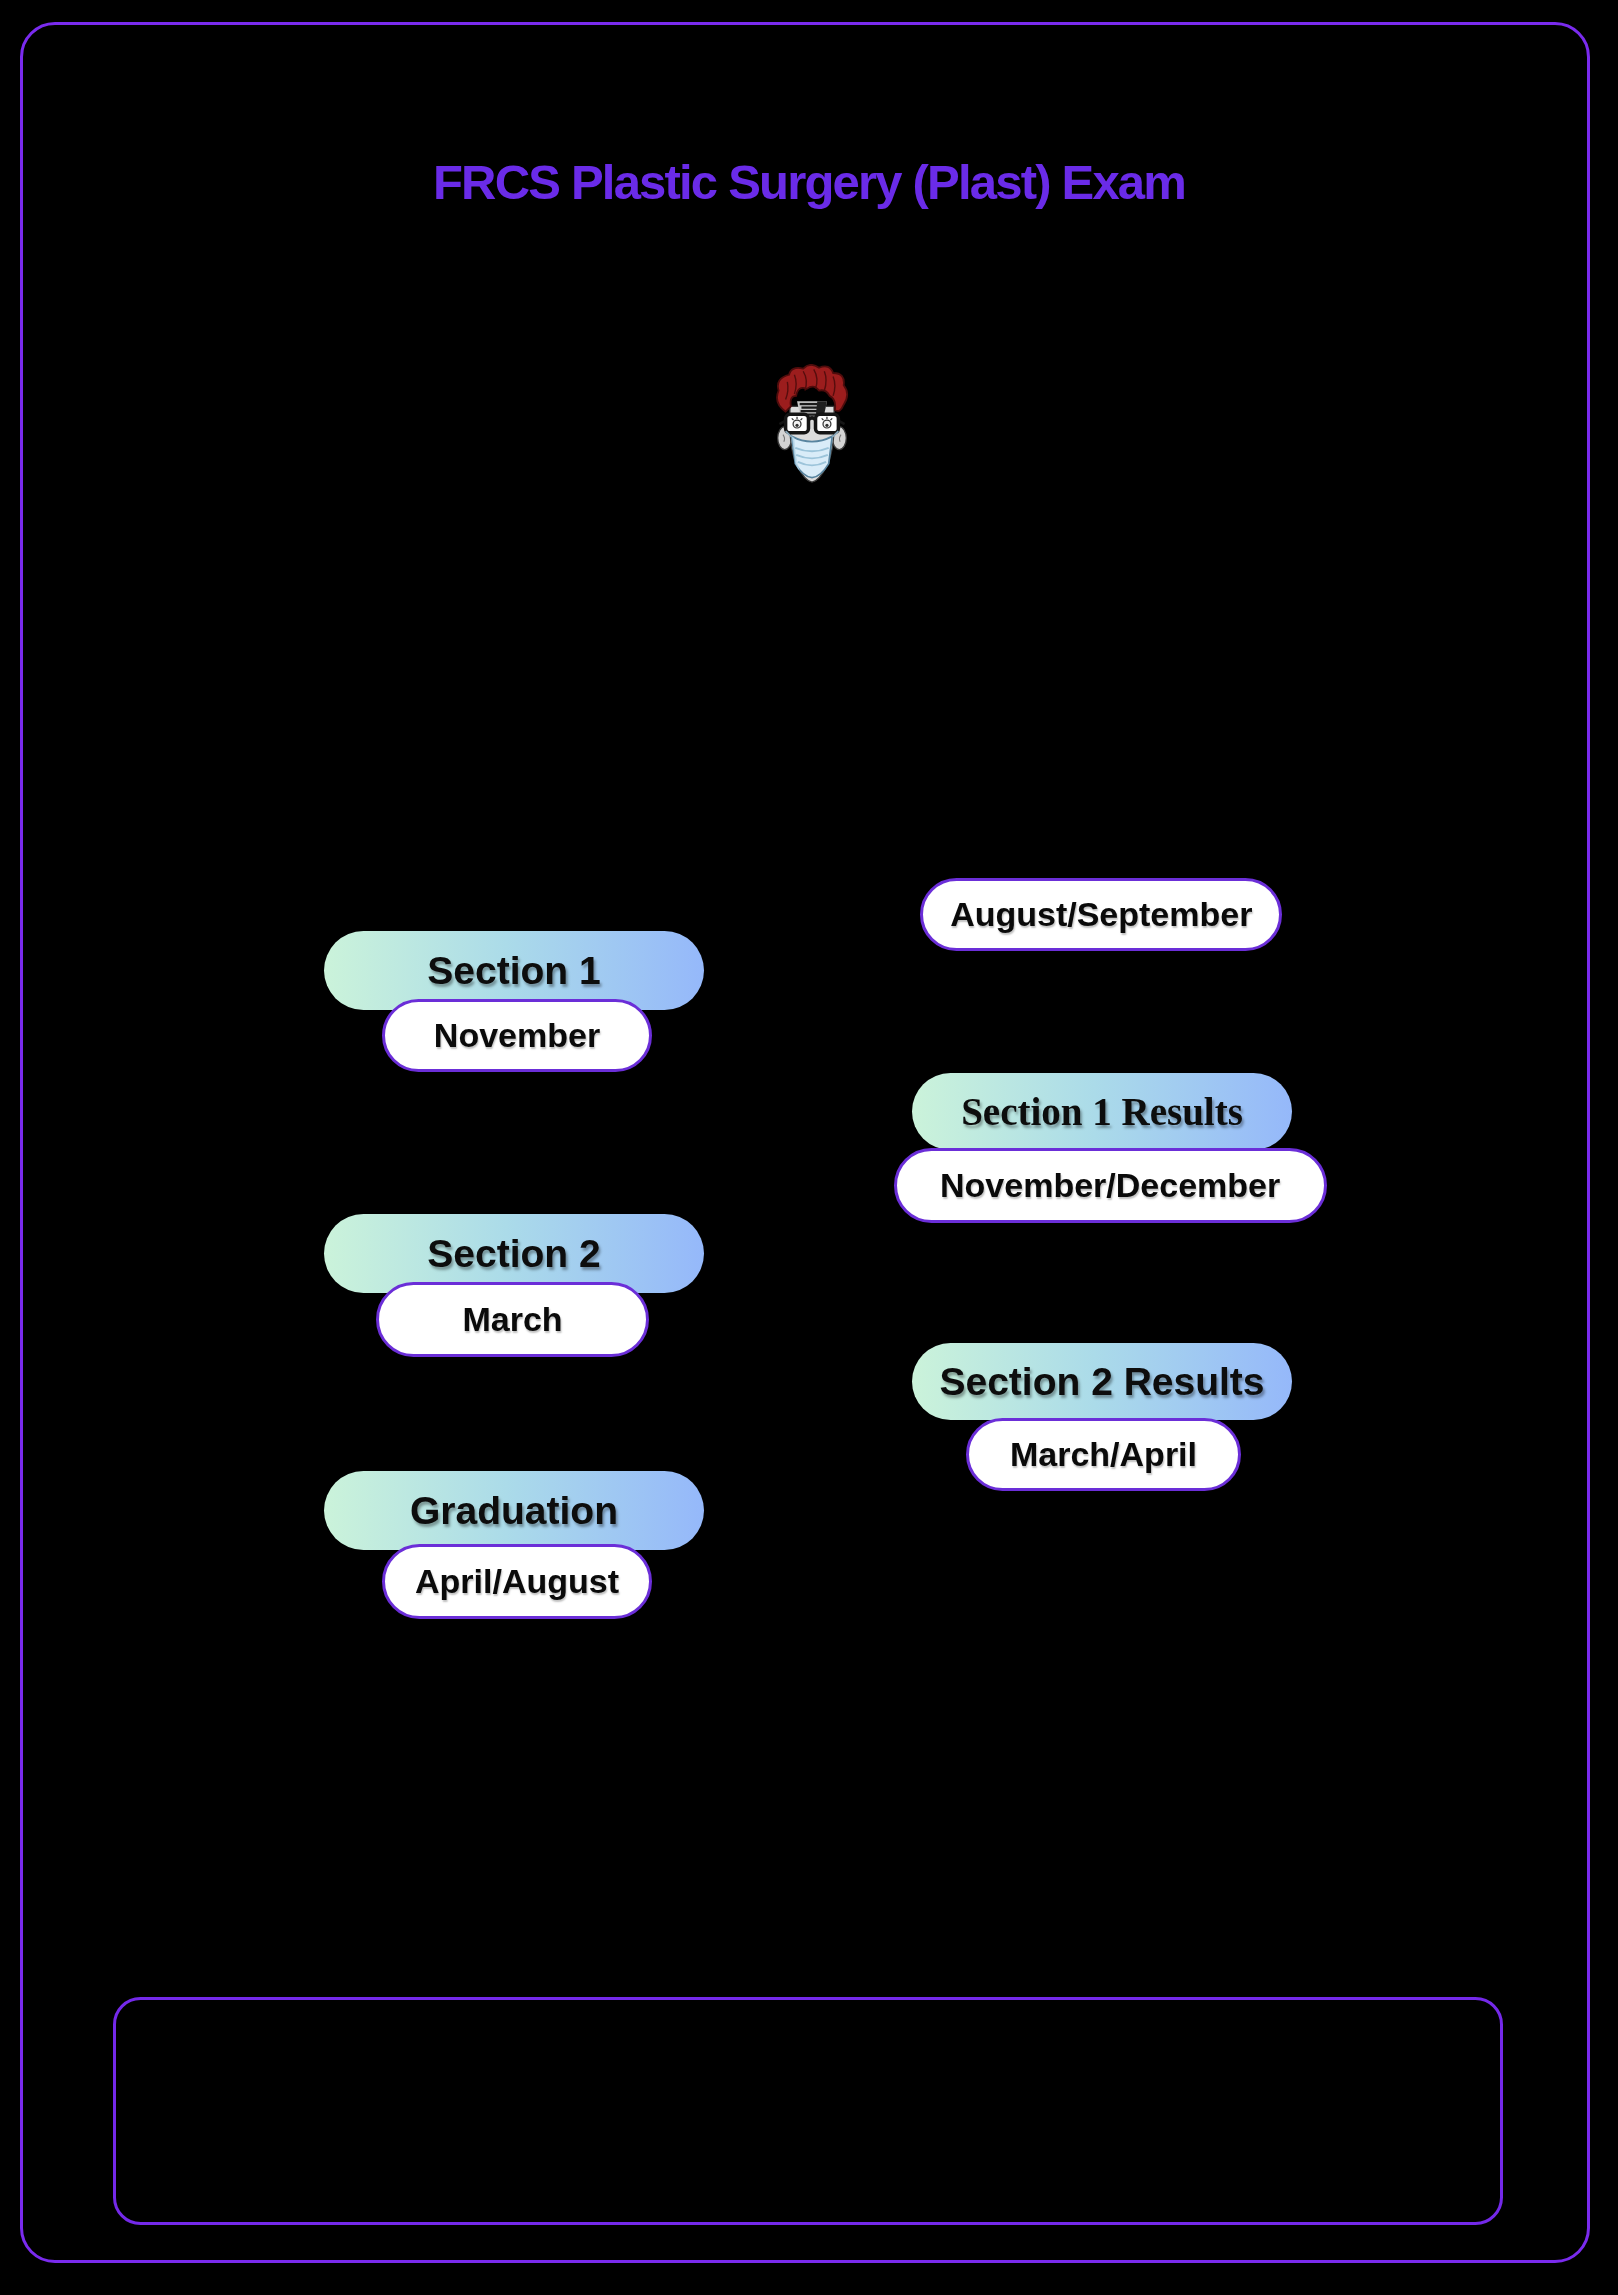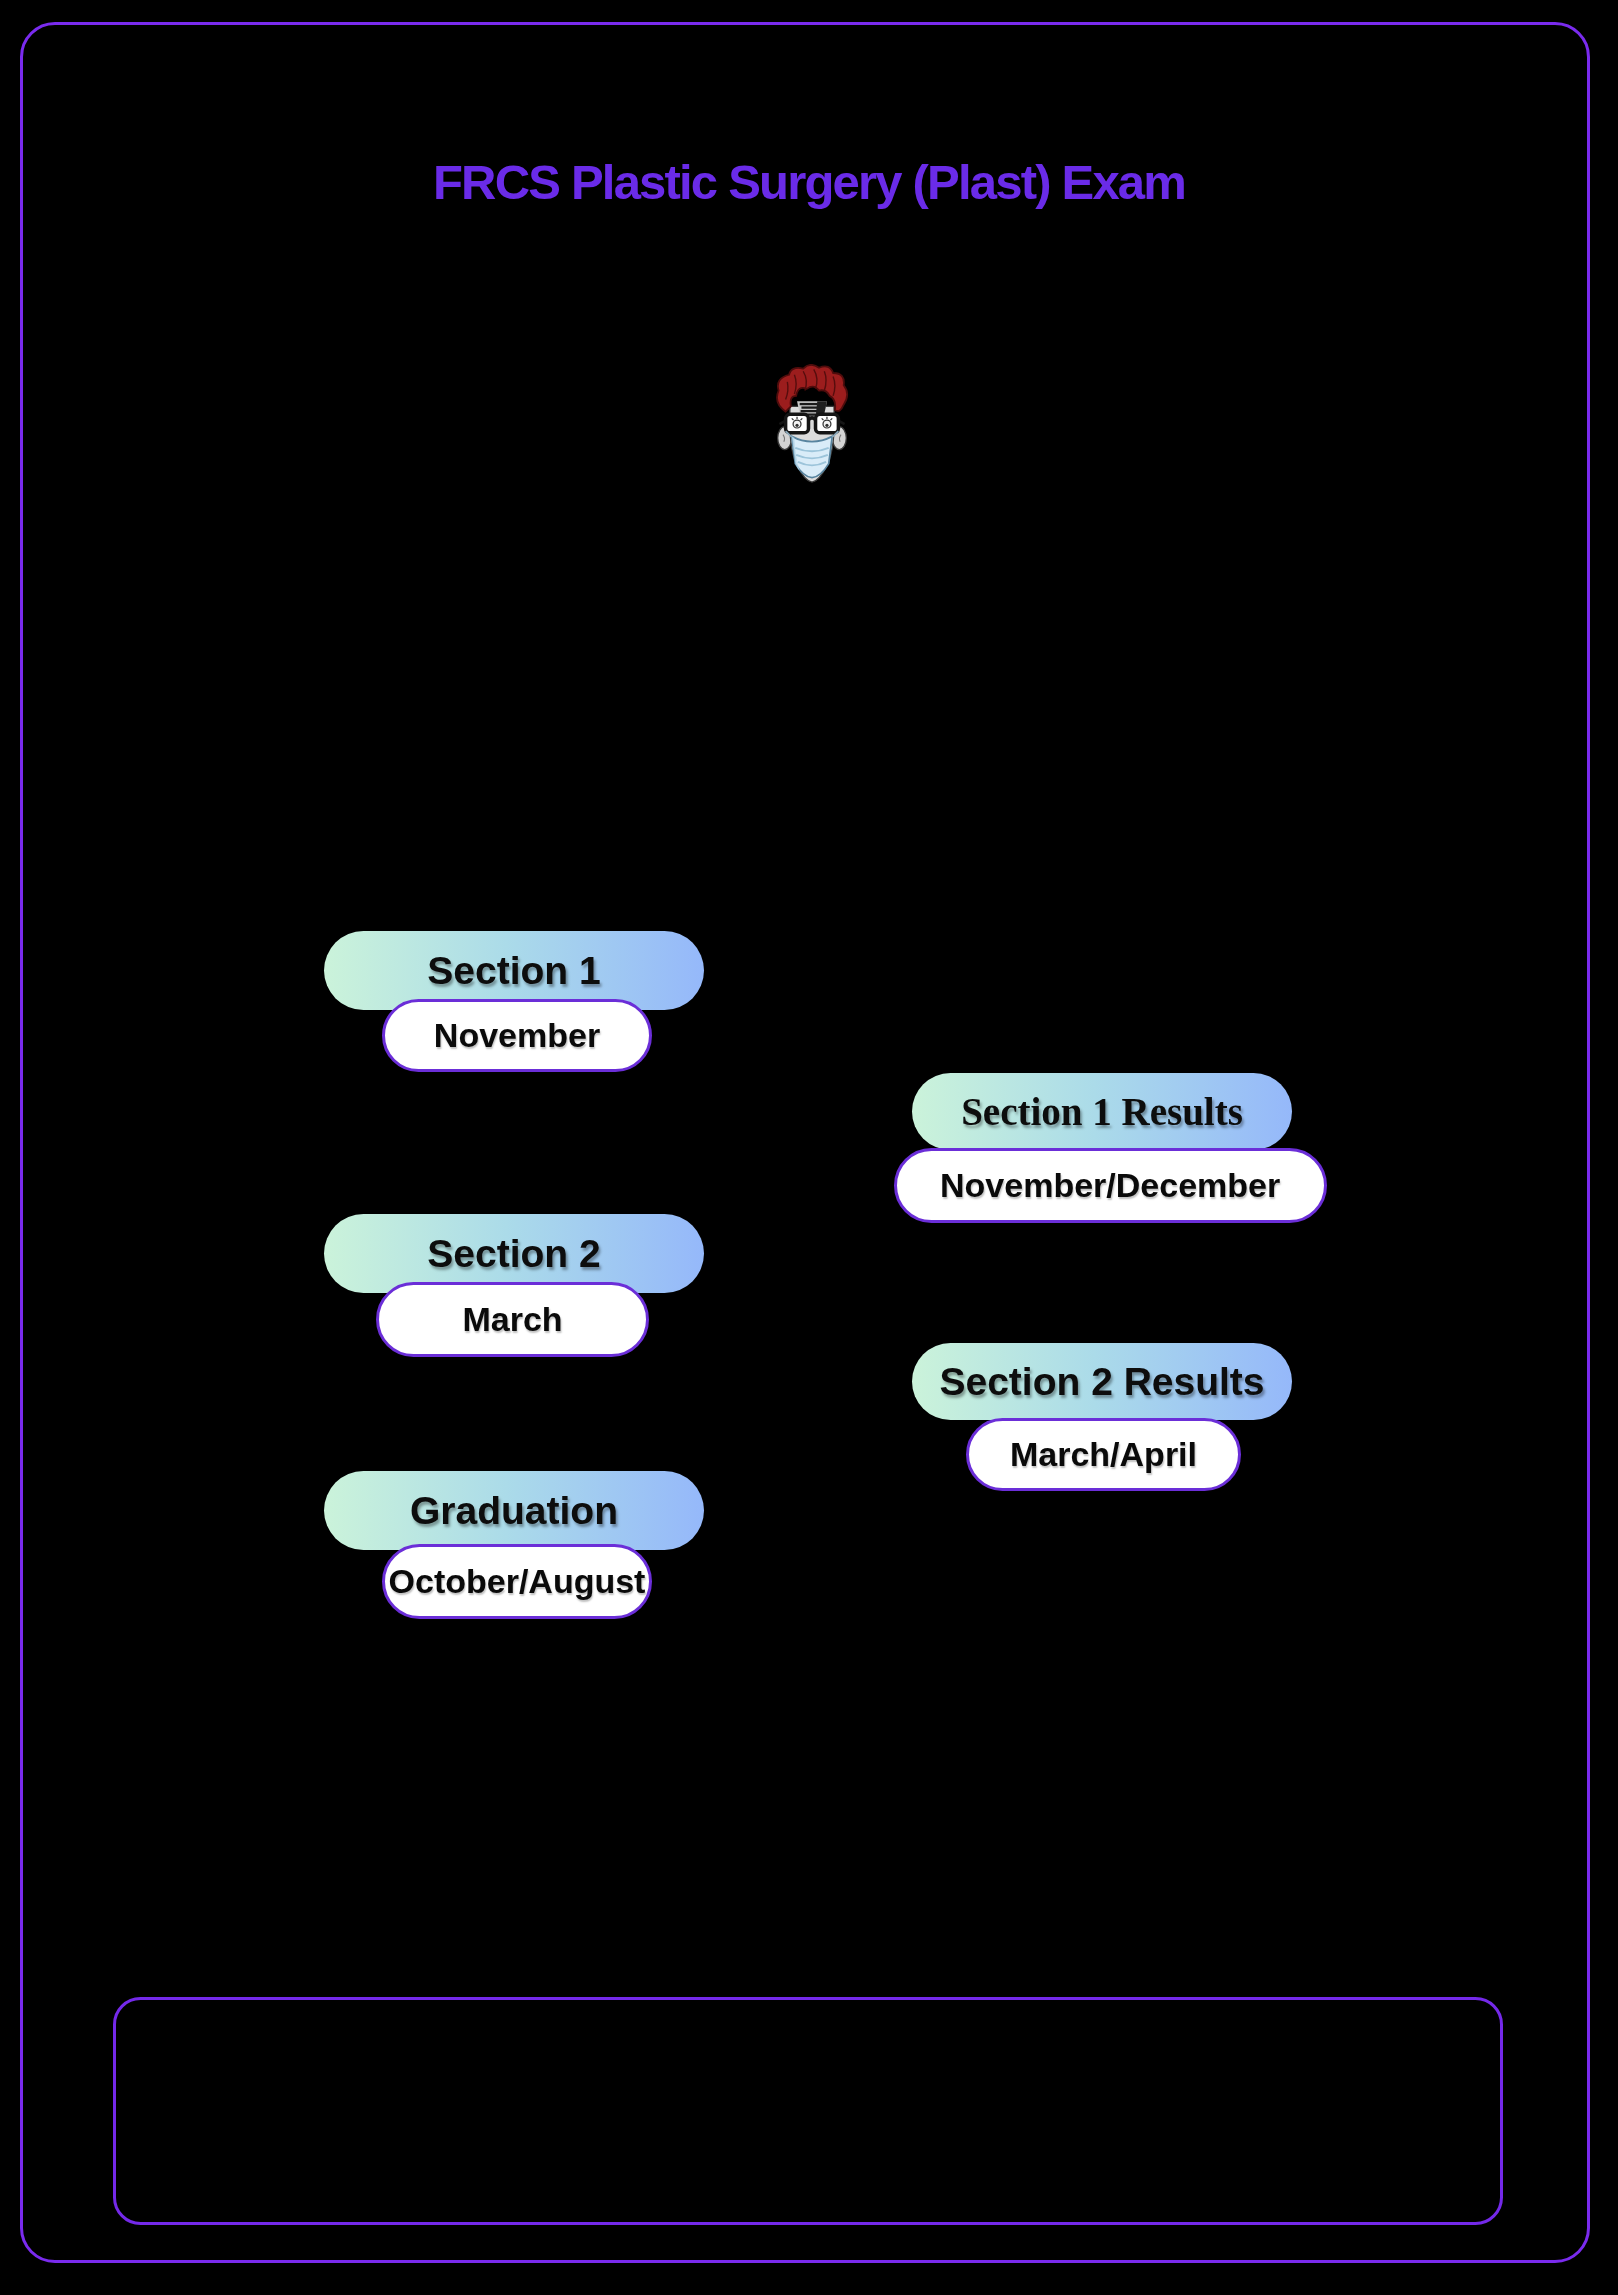--- a/index.html
+++ b/index.html
@@ -117,20 +117,21 @@
   <path d="M27 82 L31 113 Q33 118 36 121 Q31 105 30 84 Z" fill="#b9d8ea" opacity="0.8"></path>
   <g stroke="#9cc4da" stroke-width="2.2" fill="none">
     <path d="M31 95 Q50 103 69 95"></path>
     <path d="M32 103 Q50 111 68 103"></path>
     <path d="M34 111 Q50 119 66 111"></path>
   </g>
   <path d="M27 83 L20 76 M73 83 L80 76" stroke="#8aa8ba" stroke-width="2"></path>
 </svg>
 
 <div class="milestone" style="left:912px;top:803px;width:380px;height:152px;">
+  <div class="pill-white" style="left:8.3px;top:75px;width:362px;height:73px;">August/September</div>
 </div>
 
 <div class="milestone" style="left:324px;top:931px;width:380px;height:145px;">
   <div class="pill-gradient" style="left:0;top:0;width:380px;height:79px;">Section 1</div>
   <div class="pill-white" style="left:58px;top:68px;width:270px;height:73px;">November</div>
 </div>
 
 <div class="milestone" style="left:912px;top:1073px;width:380px;height:152px;">
   <div class="pill-gradient" style="left:0;top:0;width:380px;height:77px;font-family:Liberation Serif, serif;">Section 1 Results</div>
   <div class="pill-white" style="left:-18.4px;top:75px;width:433px;height:75px;">November/December</div>
@@ -141,17 +142,17 @@
   <div class="pill-white" style="left:52px;top:68px;width:273px;height:75px;">March</div>
 </div>
 
 <div class="milestone" style="left:912px;top:1343px;width:380px;height:151px;">
   <div class="pill-gradient" style="left:0;top:0;width:380px;height:77px;">Section 2 Results</div>
   <div class="pill-white" style="left:54px;top:75px;width:275px;height:73px;">March/April</div>
 </div>
 
 <div class="milestone" style="left:324px;top:1471px;width:380px;height:151px;">
   <div class="pill-gradient" style="left:0;top:0;width:380px;height:79px;">Graduation</div>
-  <div class="pill-white" style="left:58px;top:73px;width:270px;height:75px;">October/August</div>
+  <div class="pill-white" style="left:58px;top:73px;width:270px;height:75px;">April/August</div>
 </div>
 
 <div class="notes-box"></div>
 
 
 </body></html>

